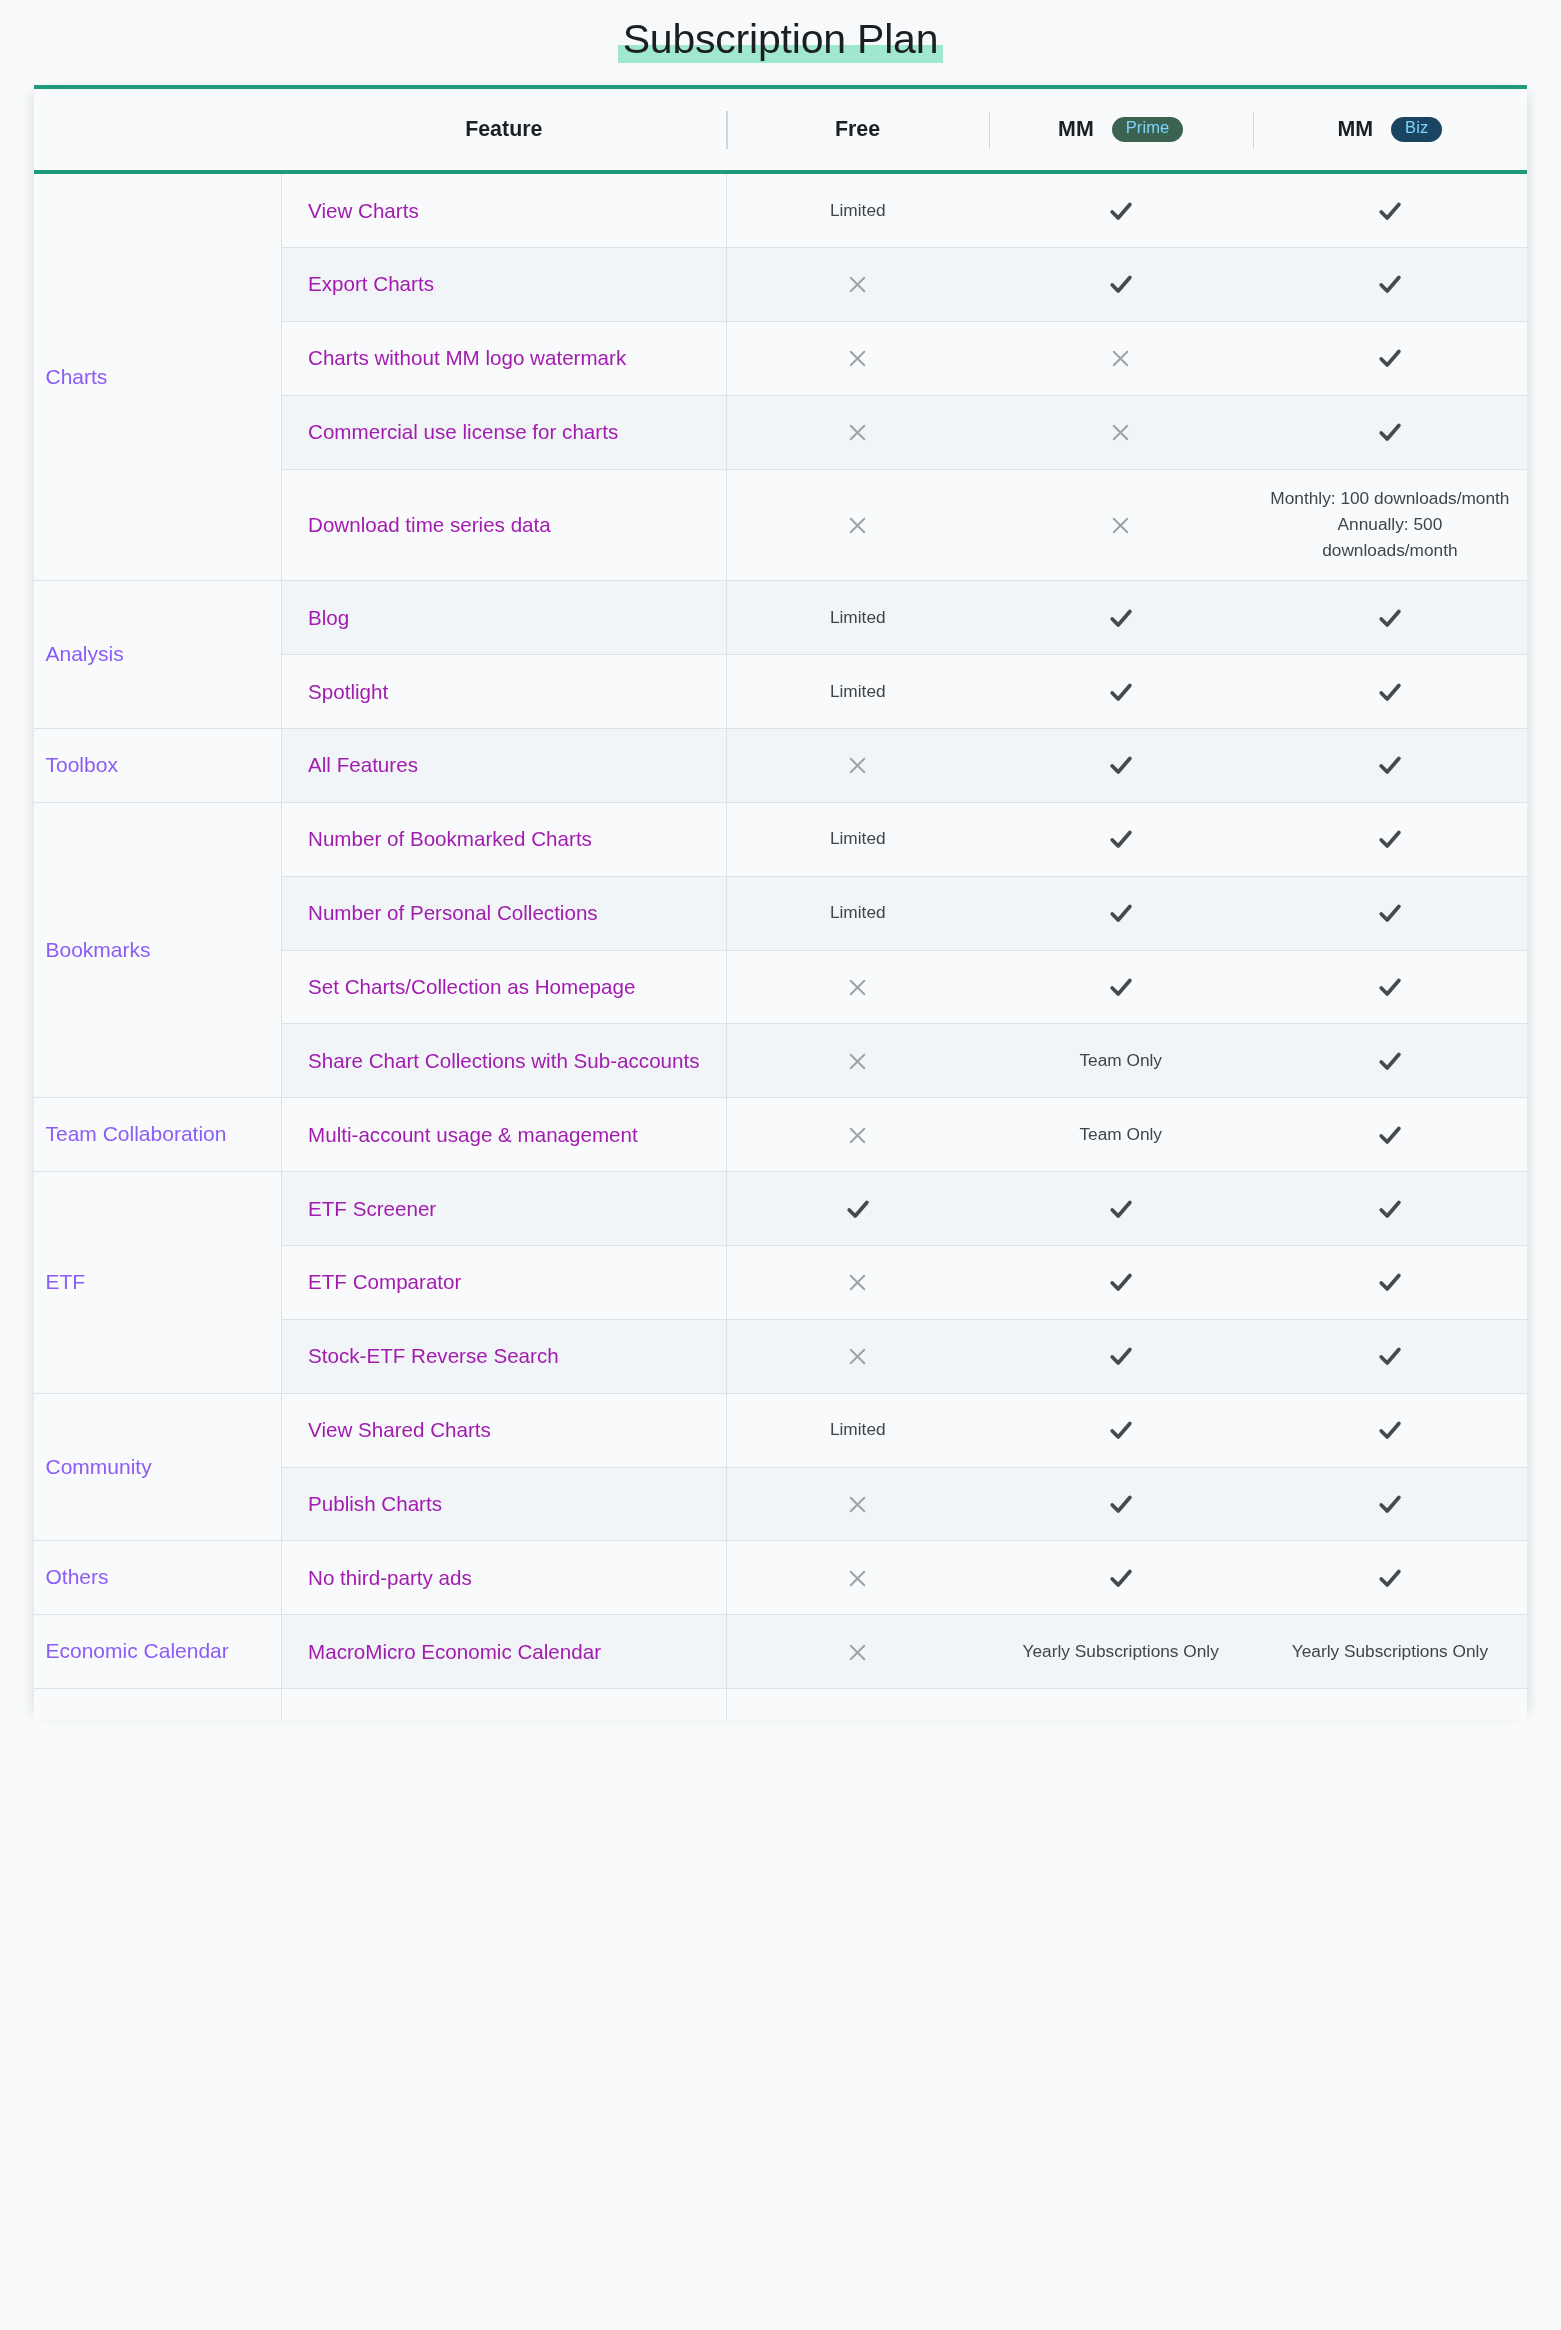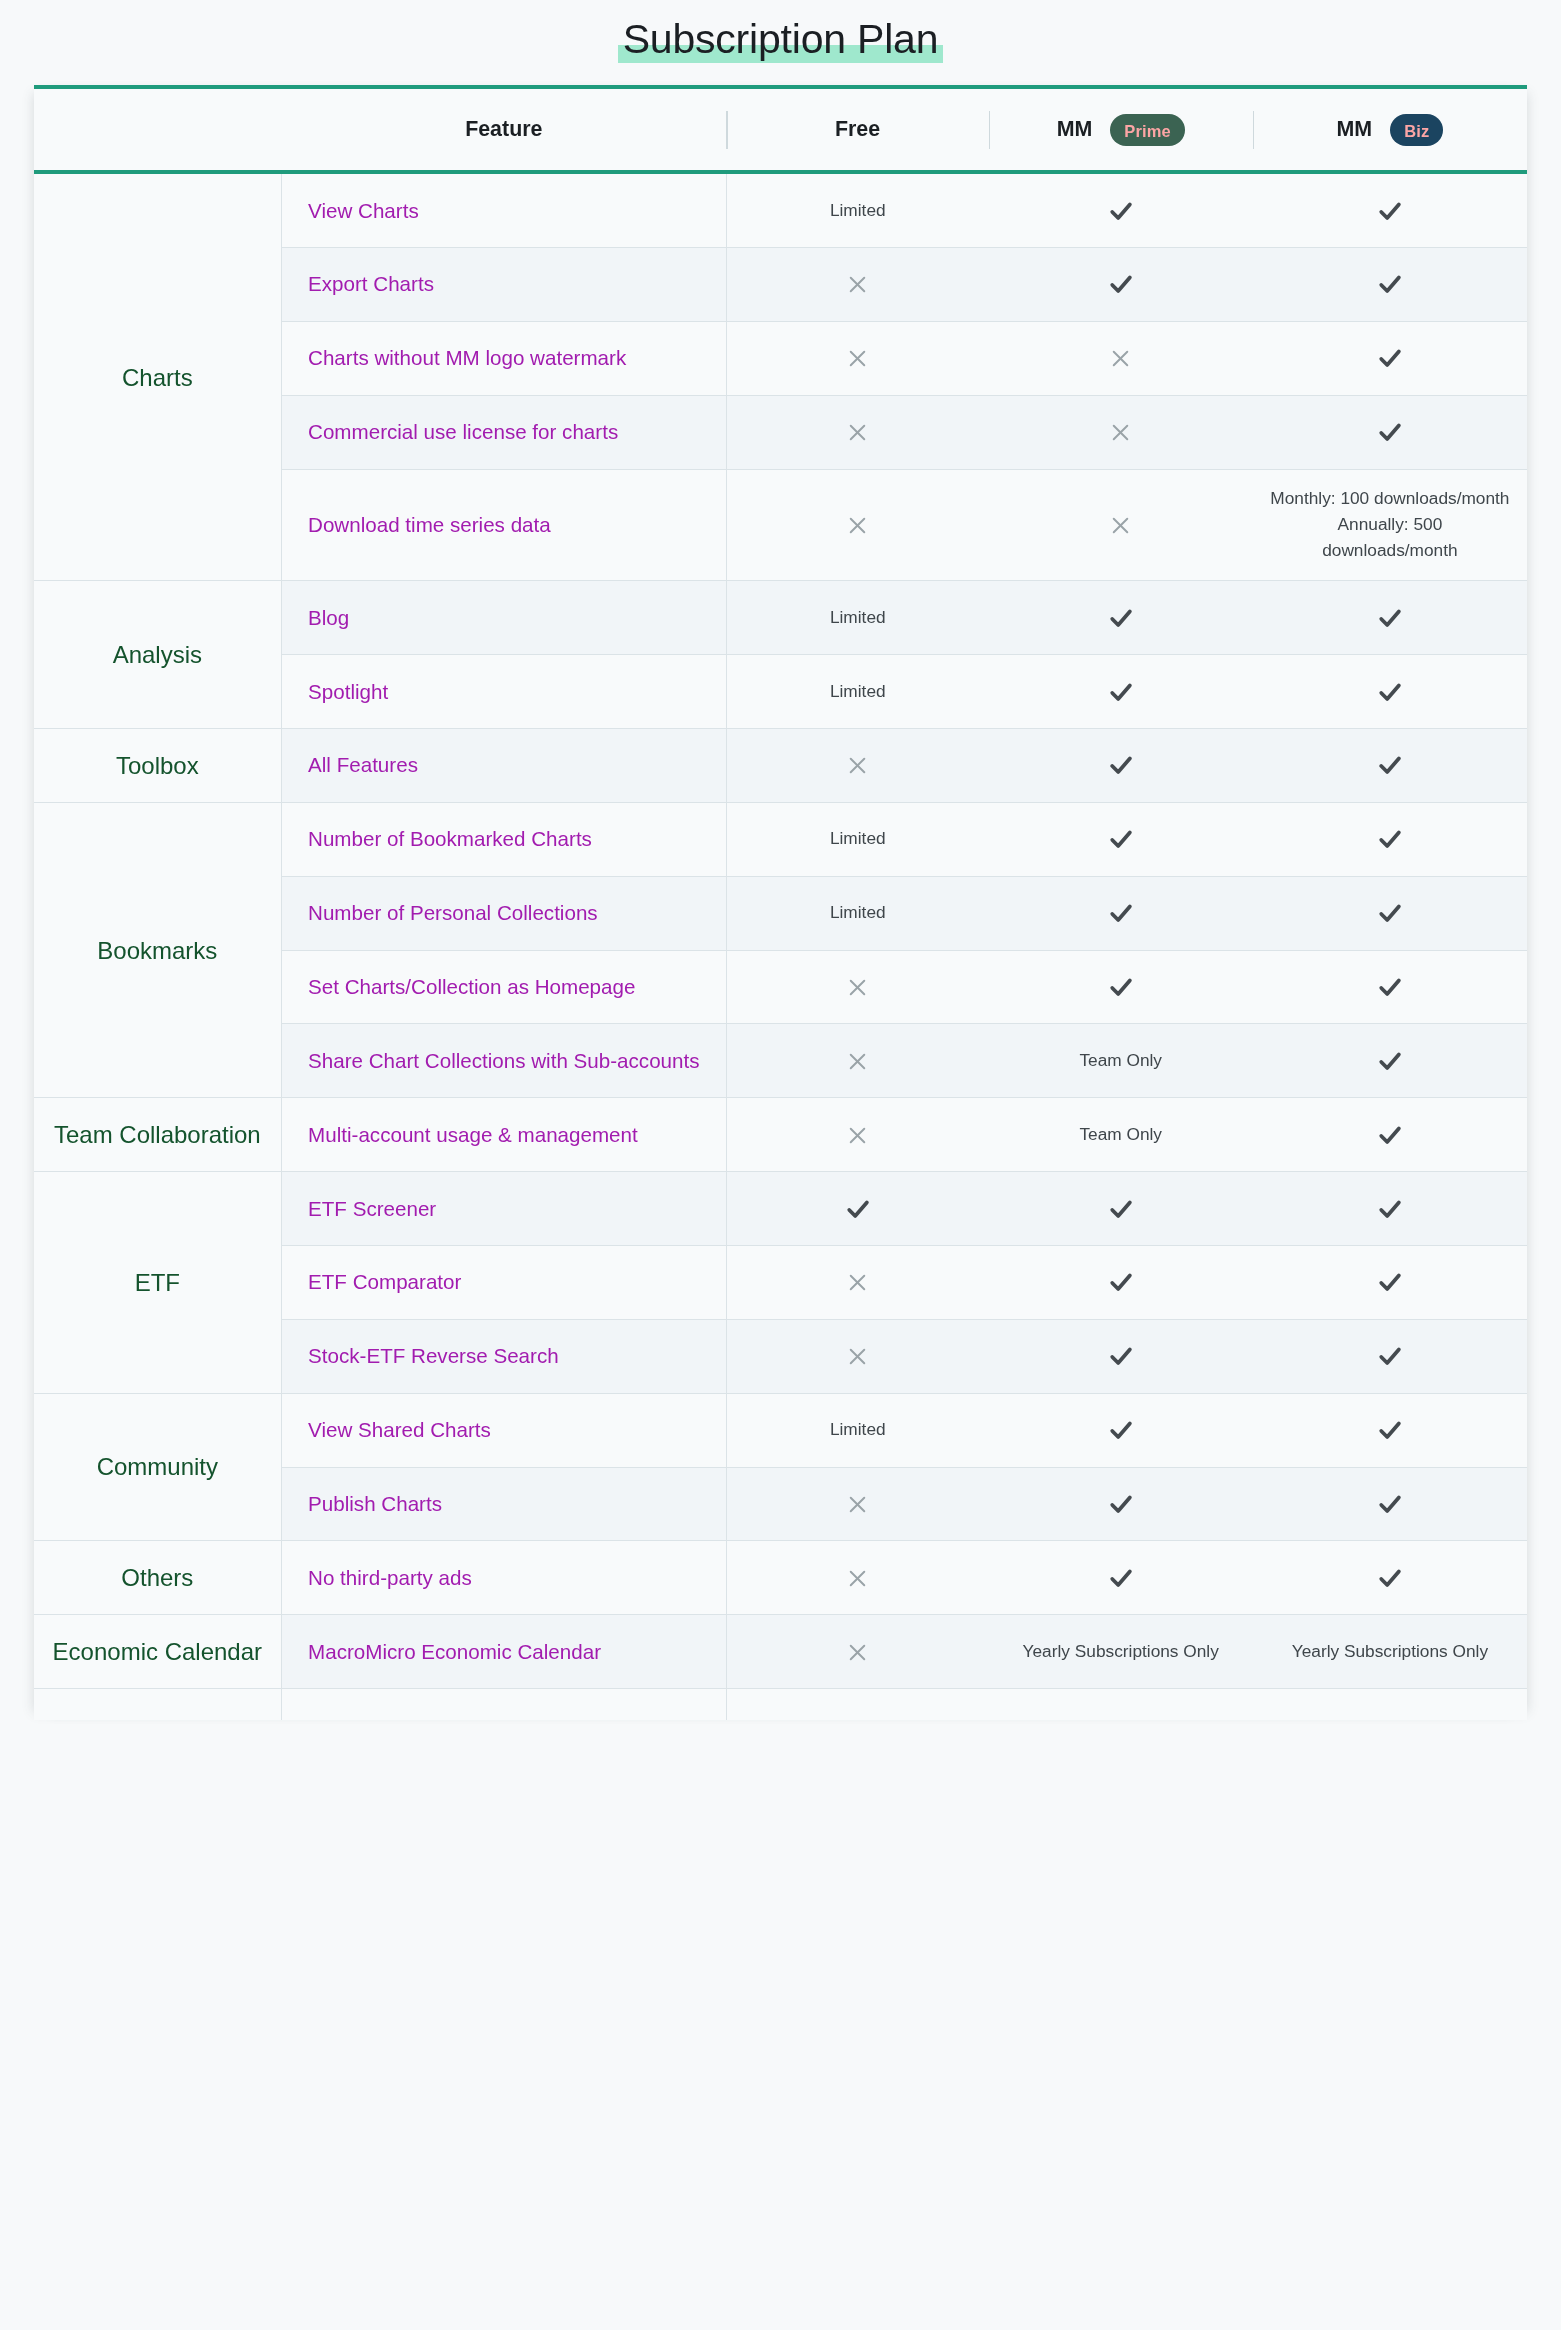--- a/index.html
+++ b/index.html
@@ -86,44 +86,44 @@
   }
   .plan-head {
     display: inline-flex;
     align-items: center;
     justify-content: center;
     gap: 18px;
     white-space: nowrap;
   }
   .badge {
     display: inline-block;
-    color: #fca5a5;
+    color: #7dd3fc;
     font-size: 16.5px;
-    font-weight: 700;
+    font-weight: 400;
     border-radius: 824px;
-    padding: 8px 14px 5px;
+    padding: 1px 14px 5px;
     line-height: 1.15;
     letter-spacing: 0.1px;
   }
   .badge.prime { background: #3b6352; }
   .badge.biz   { background: #1b4460; }
 
   
   tbody td {
     border-top: 1.6px solid #dbe3e7;
     vertical-align: middle;
     padding: 0;
   }
   tbody tr:first-child td { border-top: none; }
 
   td.cat {
     background: #f8fafb;
-    text-align: center;
-    font-size: 24px;
-    color: #14532d;
+    text-align: left;
+    font-size: 21px;
+    color: #8b5cf6;
     line-height: 1.38;
     border-right: 1.6px solid #dbe3e7;
     padding: 8.2px 11.5px;
   }
 
   td.feat {
     font-size: 20.6px;
     color: #a21caf;
     line-height: 1.46;
     text-align: left;

